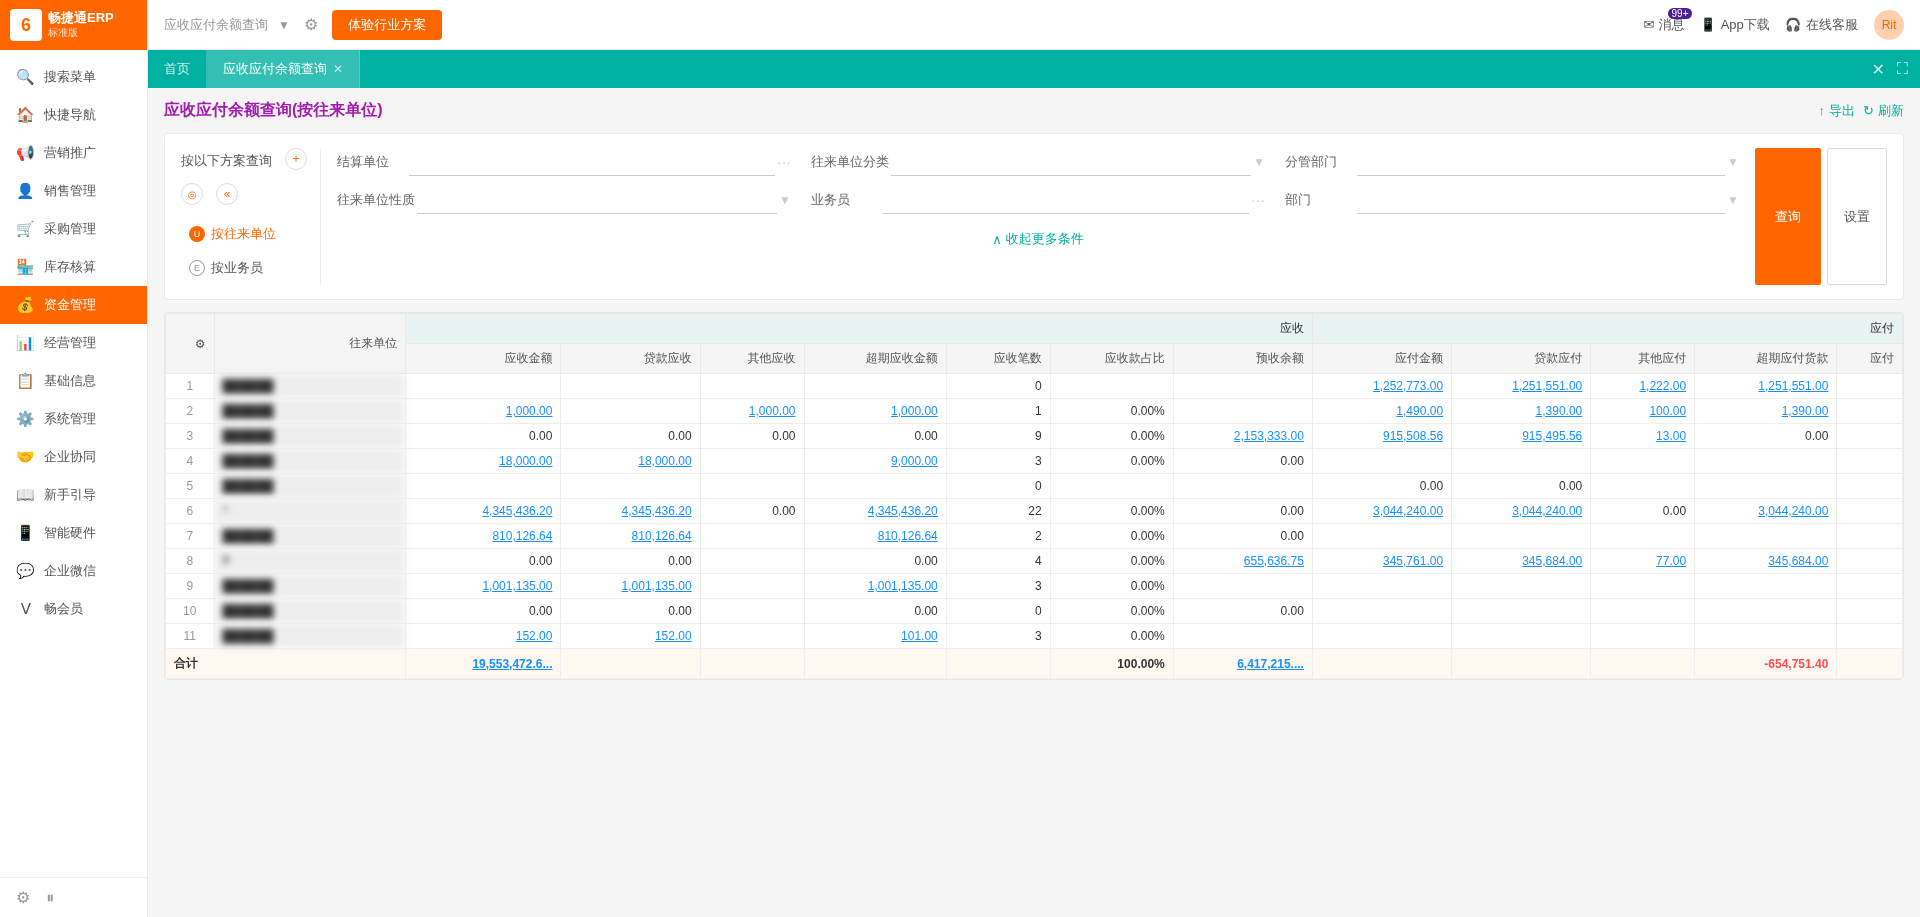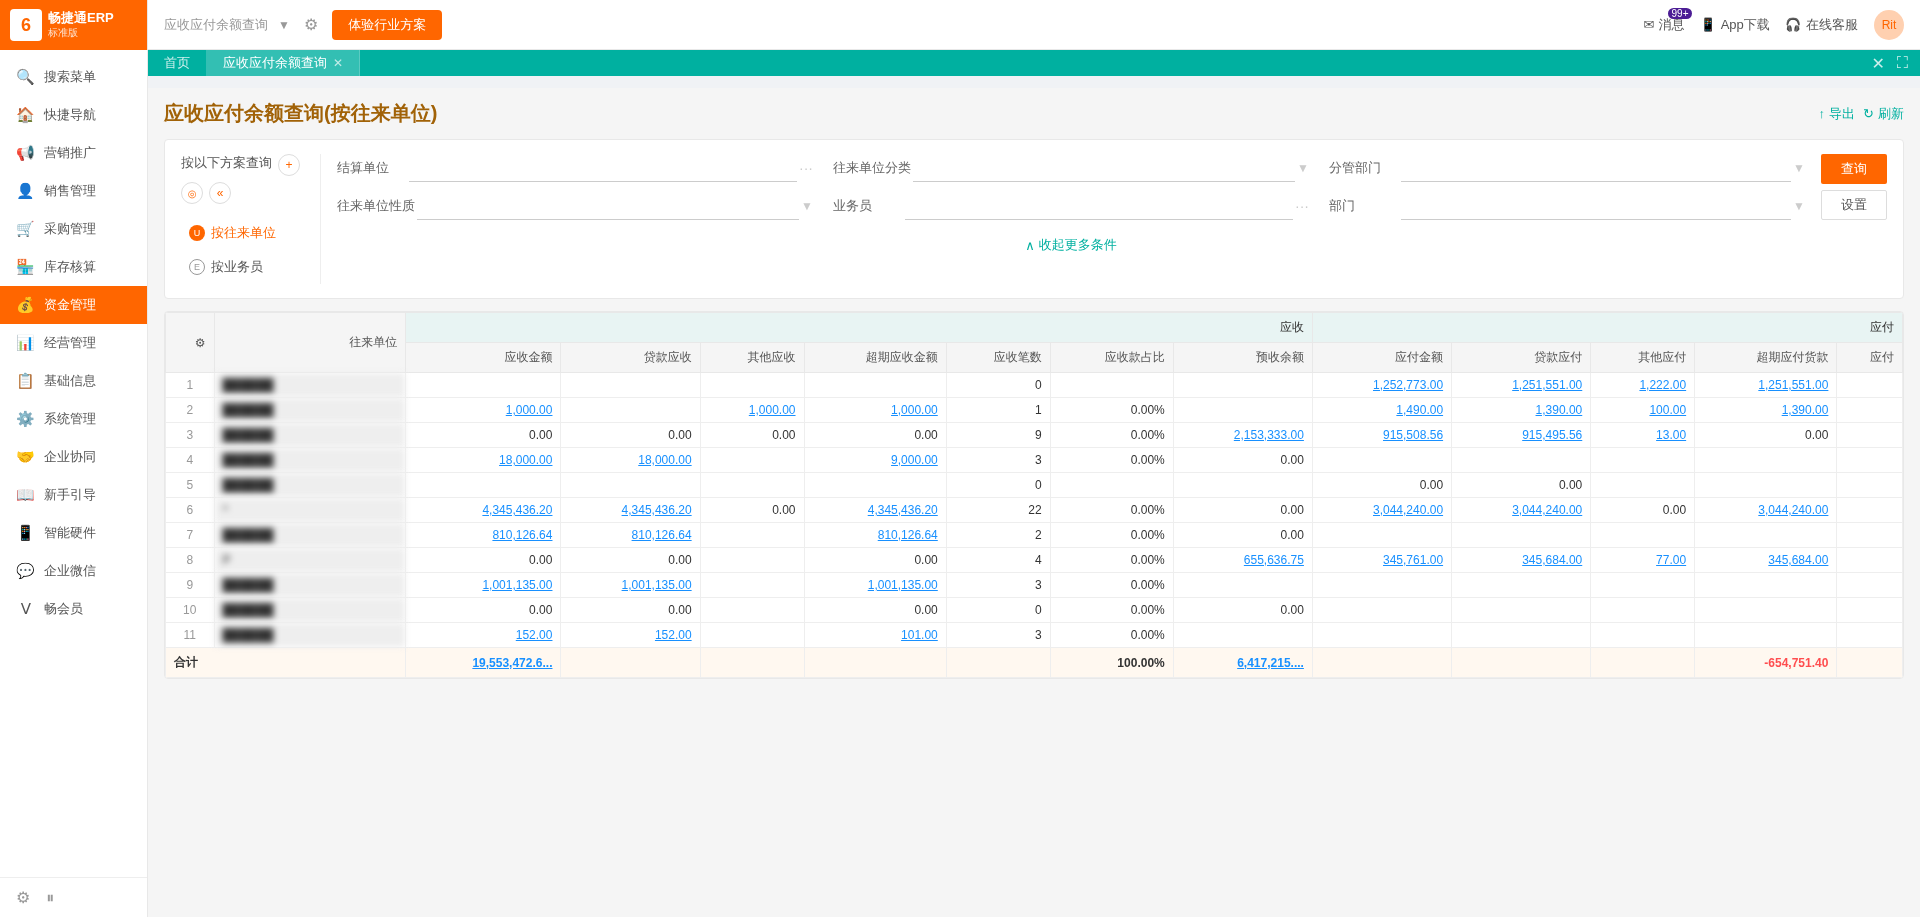--- a/index.html
+++ b/index.html
@@ -53,21 +53,21 @@
       position: absolute; top: -8px; right: -8px; background: #4c1d95; color: #fff;
       font-size: 10px; border-radius: 10px; padding: 0 4px; min-width: 16px; text-align: center;
     }
     .topbar-avatar {
       width: 30px; height: 30px; background: #ffd0b0; border-radius: 50%;
       display: flex; align-items: center; justify-content: center; font-size: 12px; color: #ff6600;
     }
 
     
     .tabbar {
-      position: fixed; top: 50px; left: 148px; right: 0; height: 26px;
+      position: fixed; top: 50px; left: 148px; right: 0; height: 38px;
       background: #00b0a0; display: flex; align-items: stretch; z-index: 99;
     }
     .tab-item {
       display: flex; align-items: center; padding: 0 16px; gap: 6px;
       color: rgba(255,255,255,0.8); cursor: pointer; font-size: 13px;
       border-right: 1px solid rgba(255,255,255,0.2);
     }
     .tab-item.active { background: rgba(255,255,255,0.2); color: #fff; }
     .tab-close { font-size: 12px; color: rgba(255,255,255,0.7); cursor: pointer; }
     .tab-actions { margin-left: auto; display: flex; align-items: center; padding: 0 12px; gap: 12px; }
@@ -78,21 +78,21 @@
       position: fixed; top: 88px; left: 148px; right: 0; bottom: 0;
       overflow: auto; background: #f5f5f5;
     }
     .page-container { padding: 12px 16px; min-width: 1200px; }
 
     
     .page-header {
       display: flex; align-items: center; justify-content: space-between;
       margin-bottom: 12px;
     }
-    .page-title { font-size: 20px; font-weight: bold; color: #a16207; }
+    .page-title { font-size: 16px; font-weight: bold; color: #a21caf; }
     .page-actions { display: flex; gap: 8px; }
     .action-btn {
       display: flex; align-items: center; gap: 4px; color: #00b0a0;
       cursor: pointer; font-size: 13px; border: none; background: none;
     }
 
     
     .filter-area {
       background: #fff; border-radius: 4px; padding: 14px 16px;
       margin-bottom: 12px; border: 1px solid #e8e8e8;
@@ -305,21 +305,21 @@
           <span>↻</span>
           <span>刷新</span>
         </button>
       </div>
     </div>
 
     <div class="filter-area">
       <div style="display:flex; gap: 0;">
 
         <div style="width:140px; border-right: 1px solid #eee; padding-right: 8px; flex-shrink:0;">
-          <div style="display:flex; align-items:flex-start; gap:6px; margin-bottom:12px; flex-wrap:wrap;">
+          <div style="display:flex; align-items:flex-end; gap:13px; margin-bottom:12px; flex-wrap:wrap;">
             <span style="font-size:13px; color:#555;">按以下方案查询</span>
             <span class="filter-icon-btn">+</span>
             <span class="filter-icon-btn" style="font-size:10px;">◎</span>
             <span class="filter-icon-btn">«</span>
           </div>
           <div class="filter-sidebar-nav-item active">
             <span class="nav-dot">U</span>
             <span>按往来单位</span>
           </div>
           <div class="filter-sidebar-nav-item">
@@ -364,21 +364,21 @@
               <span class="filter-cell-chevron">▼</span>
             </div>
           </div>
 
           <div class="collapse-bar">
             <span>∧</span>
             <span>收起更多条件</span>
           </div>
         </div>
 
-        <div style="display:flex; flex-direction:column; gap:6px; padding-left:16px; justify-content:flex-start; padding-top:0; flex-shrink:0;">
+        <div style="display:flex; flex-direction:row; gap:6px; padding-left:16px; justify-content:flex-start; padding-top:0; flex-shrink:0;">
           <button class="btn-query">查询</button>
           <button class="btn-settings">设置</button>
         </div>
       </div>
     </div>
 
     <div class="table-wrapper">
       <table>
         <thead>
           <tr>

